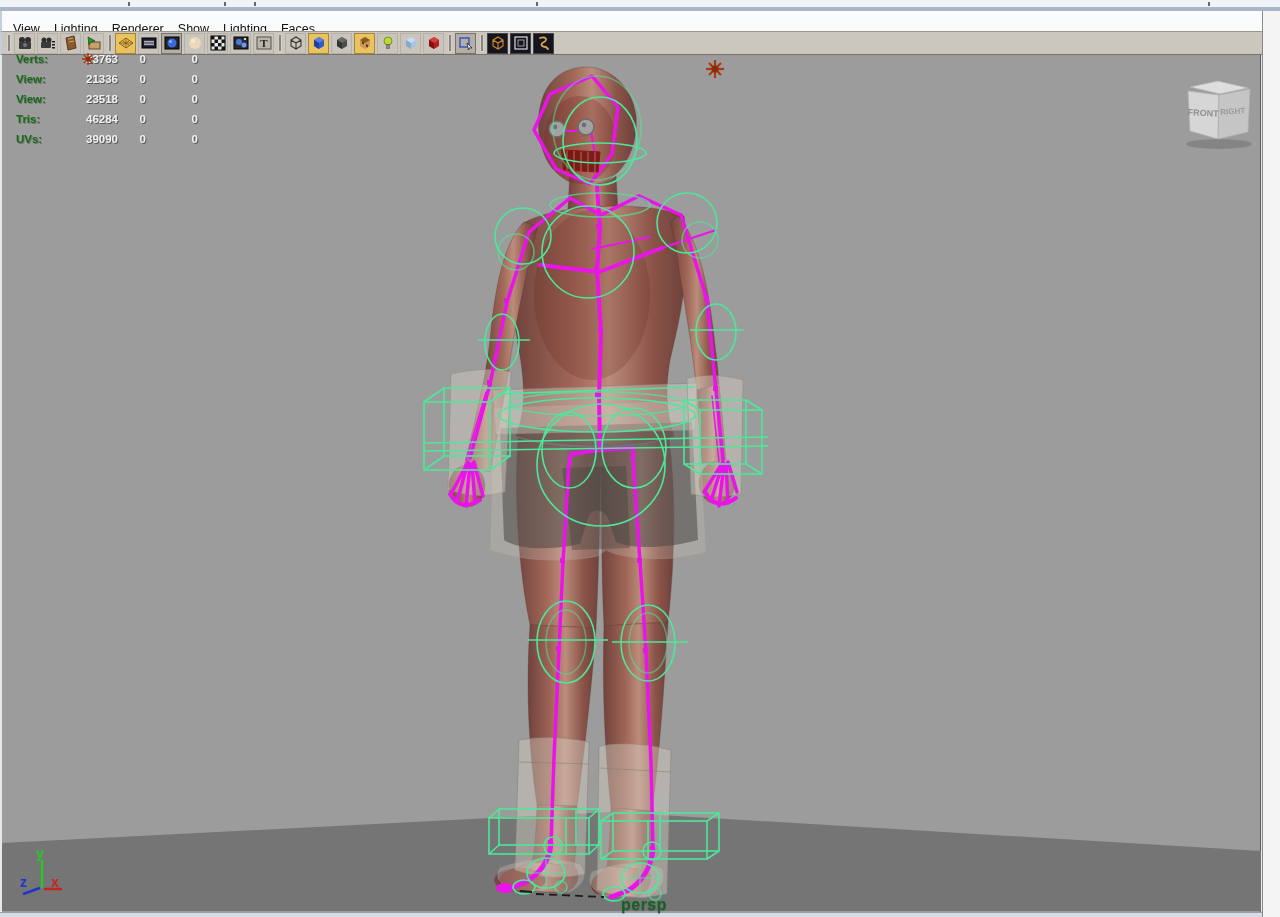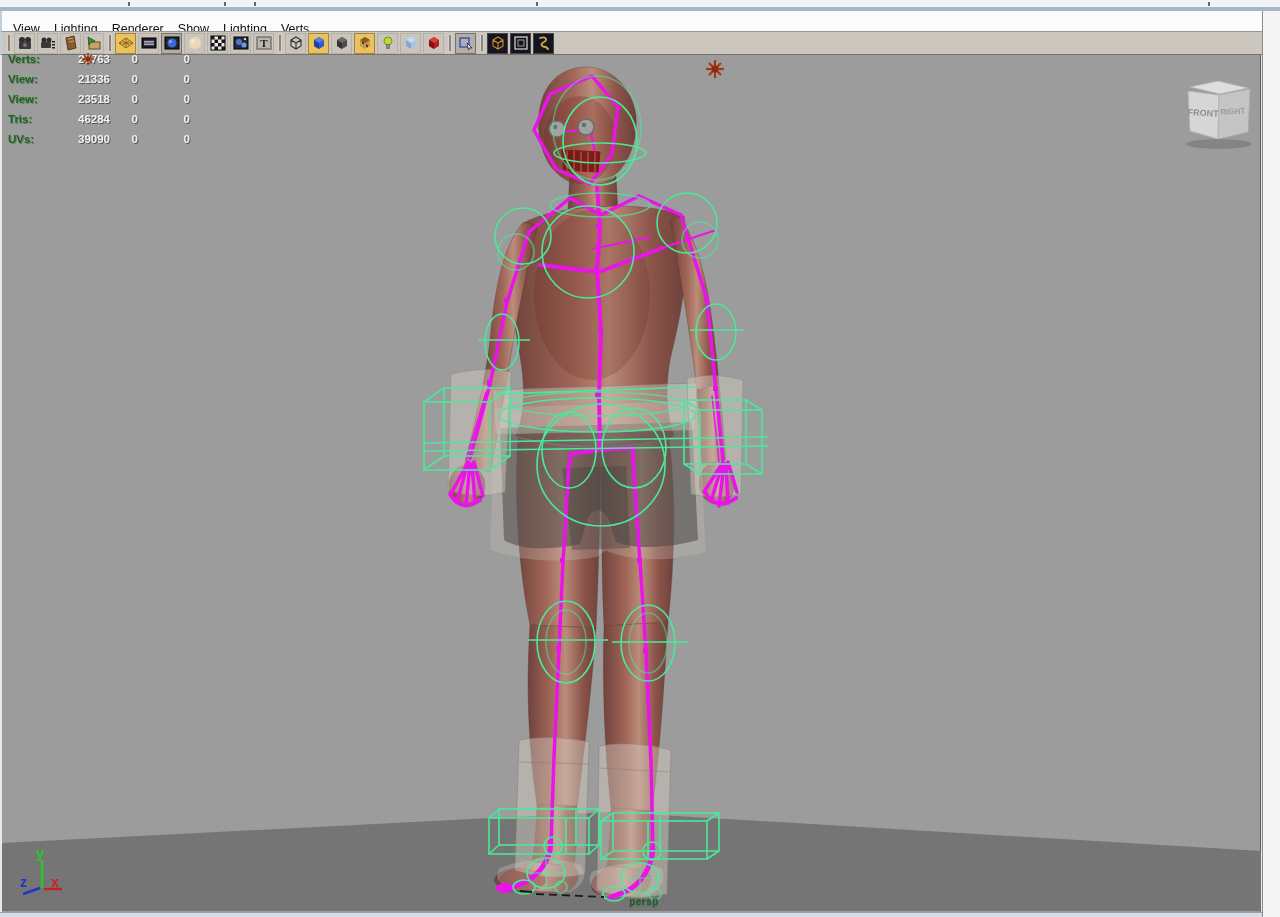--- a/index.html
+++ b/index.html
@@ -35,47 +35,47 @@
 
   
   #viewport { left:2px; top:55px; width:1259px; height:857px; background:#9c9c9c;
     border-right:1px solid #5c5c5c; z-index:1; }
   #right-strip { left:1262px; top:11px; width:18px; height:906px; background:#f4f4f4;
     border-left:1px solid #8a8a8a; }
   #bottom-strip { left:0; top:912px; width:1262px; height:5px; background:#d7dce4;
     border-top:1px solid #9aa0a8; }
 
   
-  #hud { left:8px; top:49px; z-index:2; font-size:11.5px; font-weight:bold; }
+  #hud { left:16px; top:49px; z-index:2; font-size:11.5px; font-weight:bold; }
   .hud-row { display:flex; height:20px; align-items:center; }
   .hud-label { width:56px; color:#156b16; text-shadow:1px 1px 0 rgba(70,70,70,0.45); }
   .hud-v1 { width:46px; text-align:right; color:#f2f2f2; text-shadow:1px 1px 0 #555; }
   .hud-v2 { width:28px; text-align:right; color:#f2f2f2; text-shadow:1px 1px 0 #555; }
   .hud-v3 { width:52px; text-align:right; color:#f2f2f2; text-shadow:1px 1px 0 #555; }
 
   #scene { left:0; top:0; width:1280px; height:917px; z-index:3; pointer-events:none; }
 
   #persp-label { left:604px; top:896px; width:80px; text-align:center; z-index:4;
-    font-size:10px; font-weight:bold; color:#156326; letter-spacing:0.5px;
+    font-size:16px; font-weight:bold; color:#156326; letter-spacing:0.5px;
     text-shadow:0 1px 1px rgba(40,40,40,0.35); }
 </style>
 </head>
 <body>
 
 <div class="abs" id="top-sliver"></div>
 <div class="abs" id="top-marks"></div>
 <div class="abs" id="top-band"></div>
 
 <div class="abs" id="menubar">
   <span class="menu-item">View</span>
   <span class="menu-item">Lighting</span>
   <span class="menu-item">Renderer</span>
   <span class="menu-item">Show</span>
   <span class="menu-item">Lighting</span>
-  <span class="menu-item">Verts</span>
+  <span class="menu-item">Faces</span>
 </div>
 
 <div class="abs" id="toolbar">
   <div class="tsep"></div>
   <span class="tool" title="camera-icon">
     <svg width="16" height="16">
         <circle cx="5" cy="5" r="3" fill="#2e2e2e"></circle>
         <circle cx="11" cy="5" r="3" fill="#2e2e2e"></circle>
         <rect x="2" y="7" width="12" height="7" rx="1" fill="#3a3a3a"></rect>
         <circle cx="8" cy="10" r="2" fill="#777"></circle>

